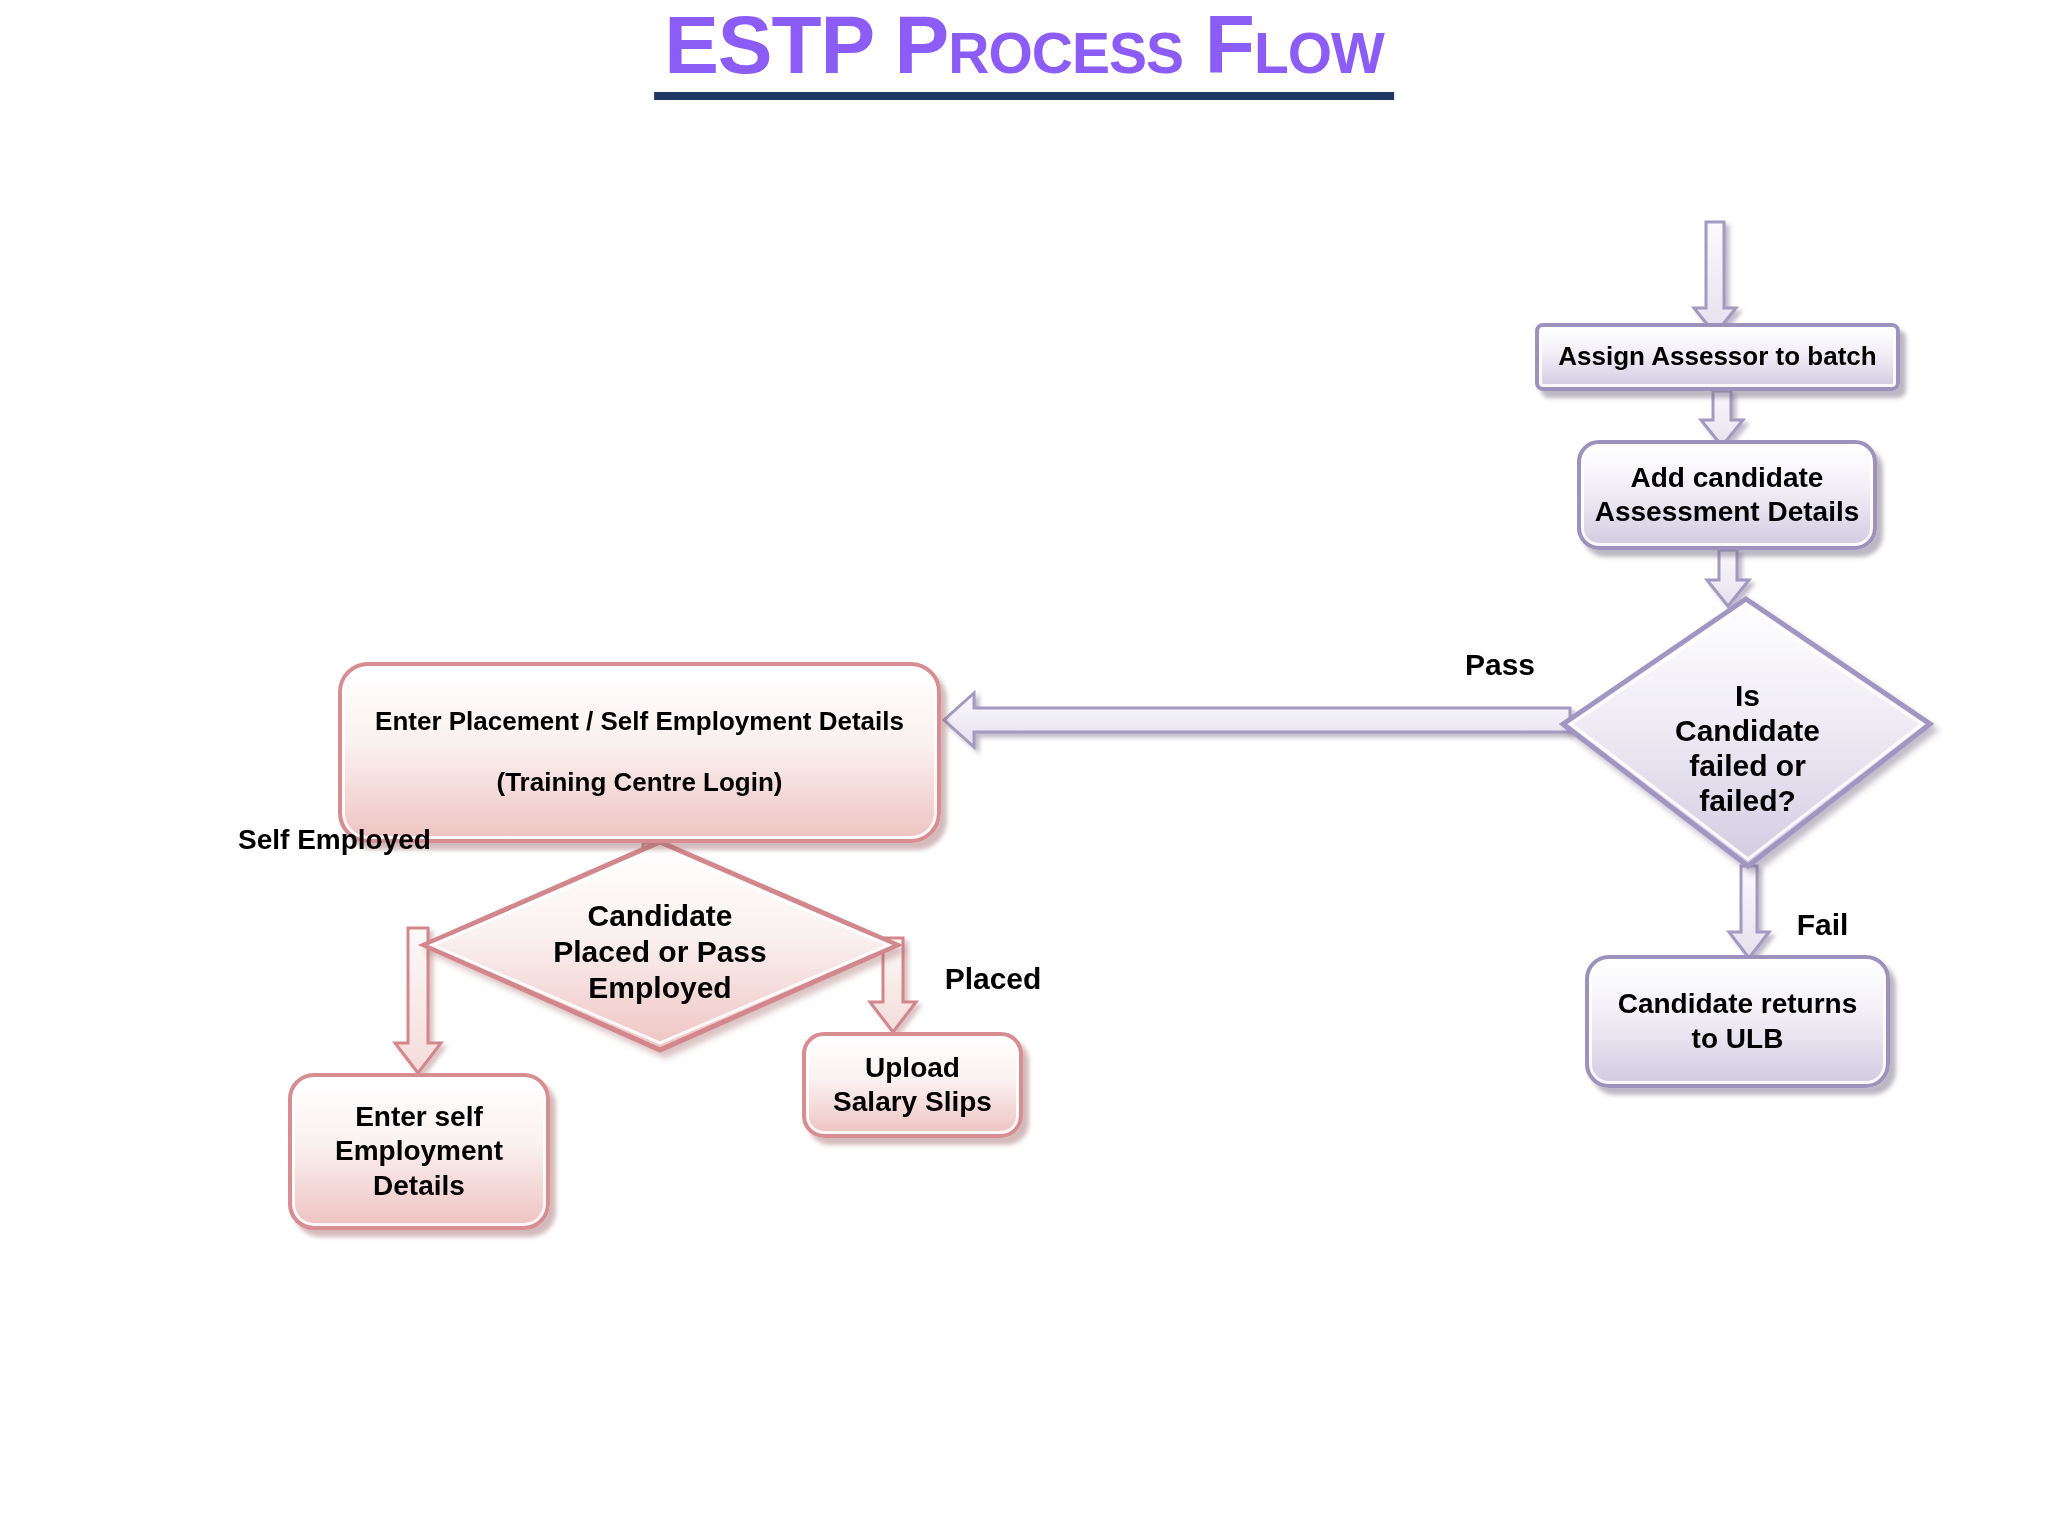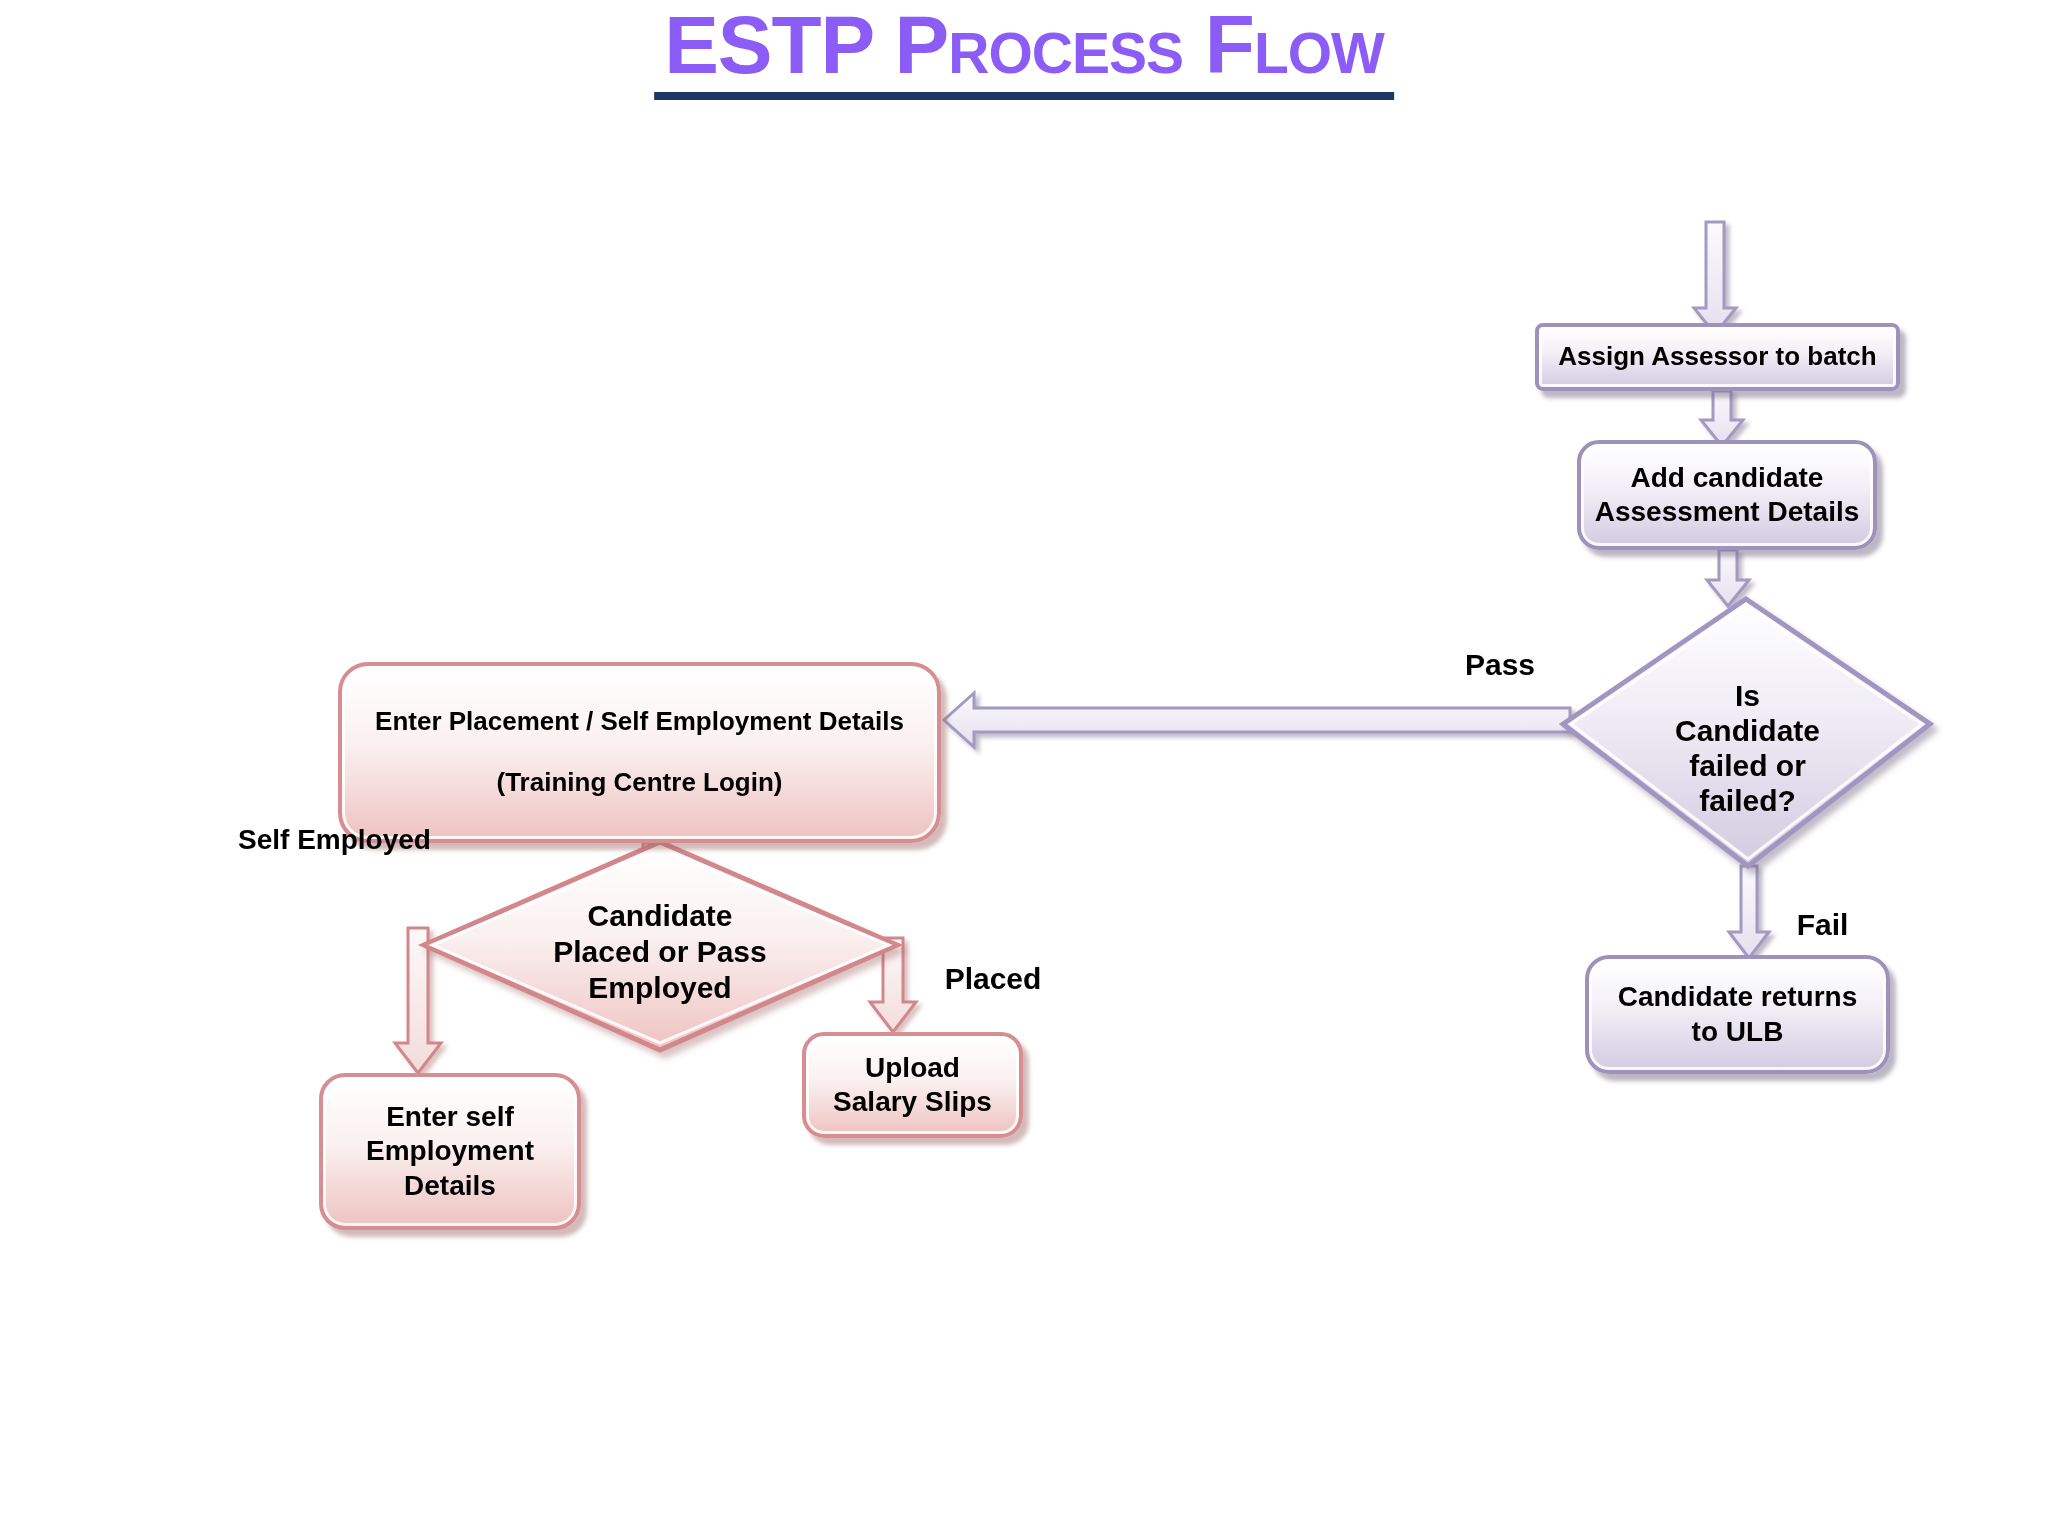--- a/index.html
+++ b/index.html
@@ -88,24 +88,24 @@
     background: linear-gradient(#ffffff 4%, #f1eef6 45%, #d2cbe1 100%);
     box-shadow: 6px 7px 4px rgba(120,113,135,0.5), inset 0 0 0 3px rgba(255,255,255,0.85);
   }
   .pink-node {
     border: 4px solid #d68e92;
     background: linear-gradient(#fffefe 4%, #faf1f0 45%, #eec3c1 100%);
     box-shadow: 6px 7px 4px rgba(160,105,105,0.45), inset 0 0 0 3px rgba(255,255,255,0.85);
   }
   .node-assign   { left: 1535px; top: 323px;  width: 365px; height: 68px;  border-radius: 8px; font-size: 26px; }
   .node-add      { left: 1577px; top: 440px;  width: 300px; height: 110px; border-radius: 22px; font-size: 28px; }
-  .node-returns  { left: 1585px; top: 955px;  width: 305px; height: 119px; border-radius: 24px; font-size: 28px; }
+  .node-returns  { left: 1585px; top: 955px;  width: 305px; height: 133px; border-radius: 24px; font-size: 28px; }
   .node-place    { left: 338px;  top: 662px;  width: 603px; height: 181px; border-radius: 30px; font-size: 26px;
                    justify-content: space-evenly; padding: 10px 4px; }
-  .node-self     { left: 288px;  top: 1073px; width: 262px; height: 157px; border-radius: 26px; font-size: 28px; margin-left: 31px; }
+  .node-self     { left: 288px;  top: 1073px; width: 262px; height: 157px; border-radius: 26px; font-size: 28px; }
   .node-upload   { left: 802px;  top: 1032px; width: 221px; height: 106px; border-radius: 22px; font-size: 28px; }
 
   
   .diamond-label {
     position: absolute;
     text-align: center;
     font-weight: bold;
     font-size: 30px;
     line-height: 35px;
   }

